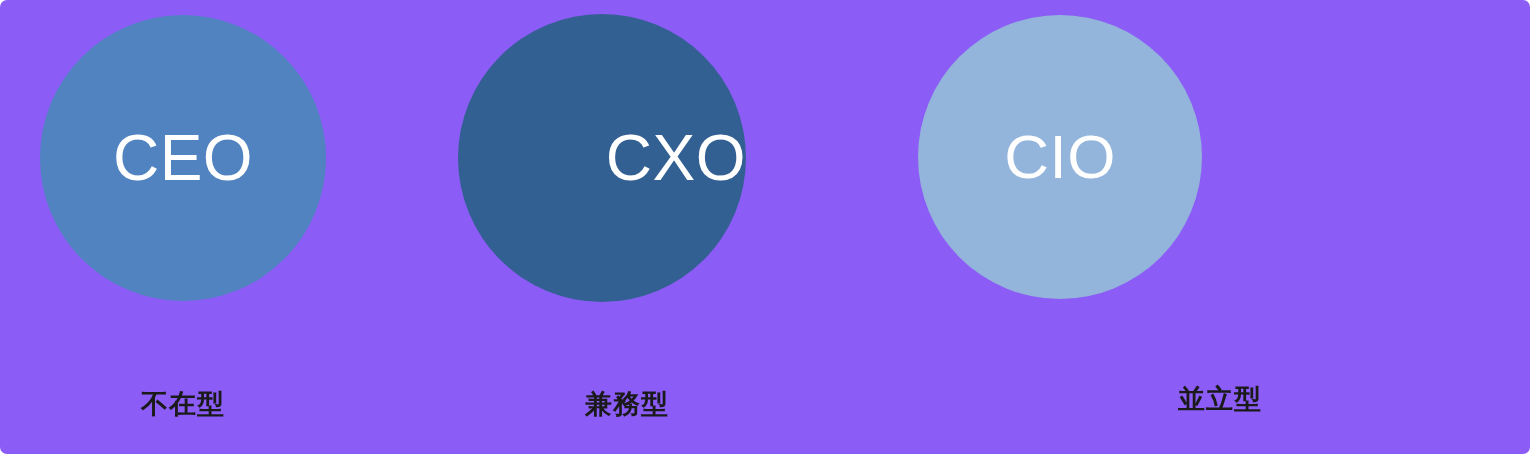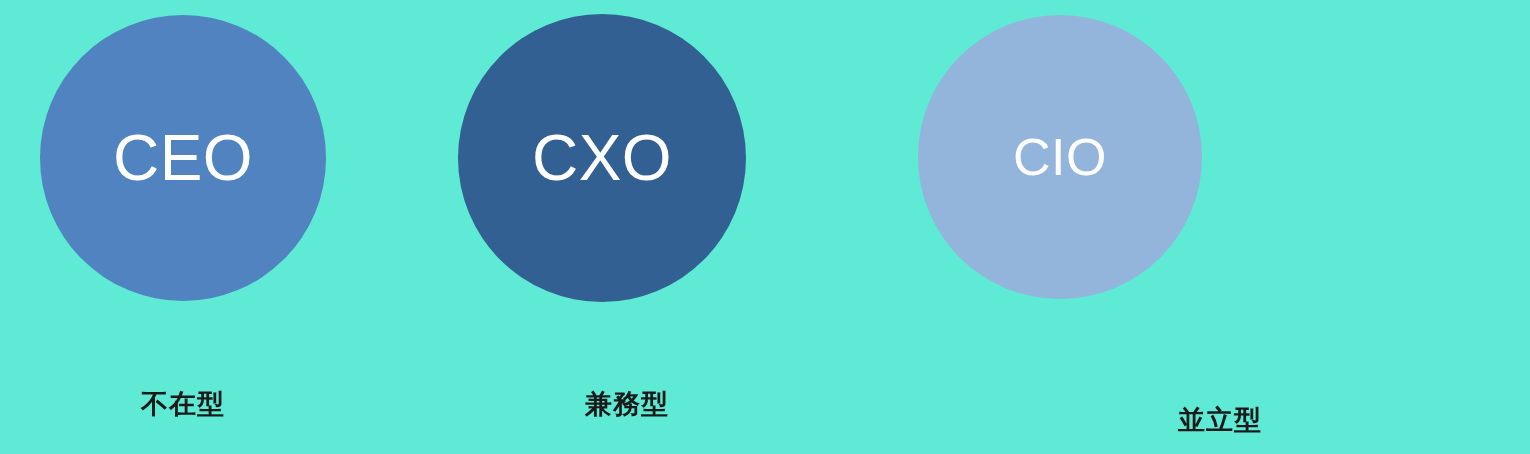--- a/index.html
+++ b/index.html
@@ -40,54 +40,55 @@
     user-select: none;
   }
   
   #node-ceo {
     left: 40px;  top: 15px;  width: 286px; height: 286px;
     background: #5083bf;
   }
   #node-cxo {
     left: 458px; top: 14px;  width: 288px; height: 288px;
     background: #336092;
+    justify-content: flex-end;
   }
   #node-cio {
     left: 918px; top: 15px;  width: 284px; height: 284px;
     background: #93b4db;
   }
   #node-cdo {
     left: 1240px; top: 40px; width: 260px; height: 260px;
     background: #25405f;
   }
   #node-ceo .node-label { font-size: 64px; }
   #node-cxo .node-label { font-size: 64px; }
-  #node-cio .node-label { font-size: 52px; }
+  #node-cio .node-label { font-size: 62px; }
   #node-cdo .node-label { font-size: 60px; }
 
   .caption {
     position: absolute;
     color: #1a1a1a;
     font-family: "Liberation Sans", "DejaVu Sans", sans-serif;
     font-weight: 700;
     font-size: 27px;
     line-height: 1;
     letter-spacing: 1px;
     white-space: nowrap;
     text-align: center;
     user-select: none;
   }
   #caption-absent    { left: 0px;   top: 391px; width: 366px; }
   #caption-dual      { left: 444px; top: 391px; width: 366px; }
-  #caption-parallel  { left: 1000px; top: 407px; width: 440px; }
+  #caption-parallel  { left: 1000px; top: 386px; width: 440px; }
 </style>
 </head>
 <body>
 
-<div class="canvas" style="background: #5eead4;">
+<div class="canvas" style="background: #8b5cf6; border-radius: 7px;">
 
   <div class="node" id="node-ceo" style="background: rgb(80, 131, 191);">
     <span class="node-label">CEO</span>
   </div>
 
   <div class="node" id="node-cxo" style="background: rgb(51, 96, 146);">
     <span class="node-label">CXO</span>
   </div>
 
   <div class="node" id="node-cio" style="background: rgb(147, 180, 219);">

